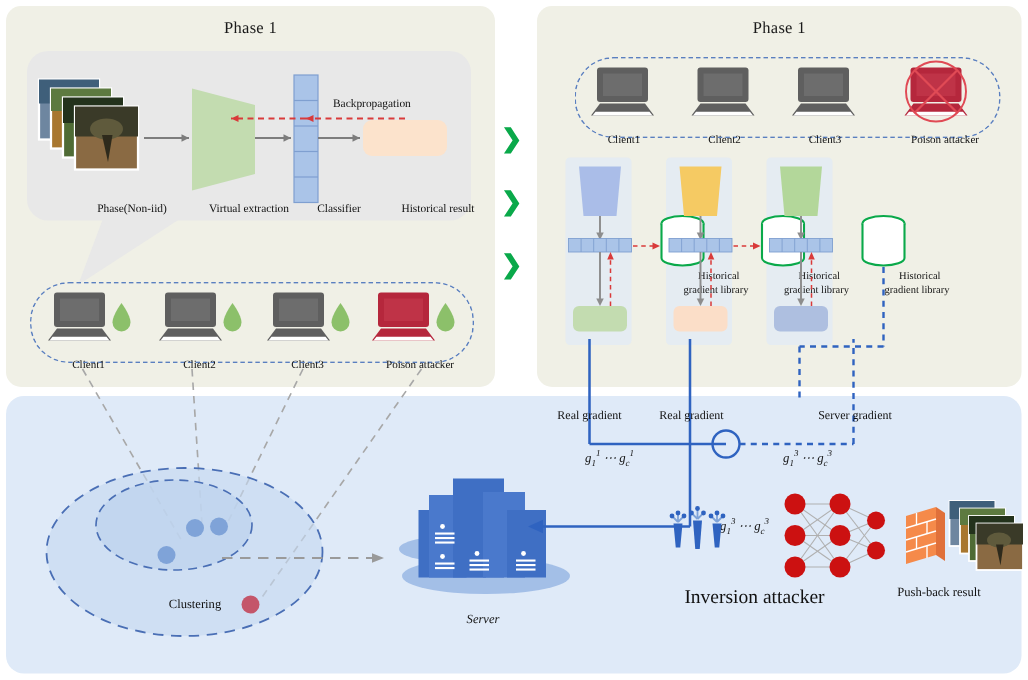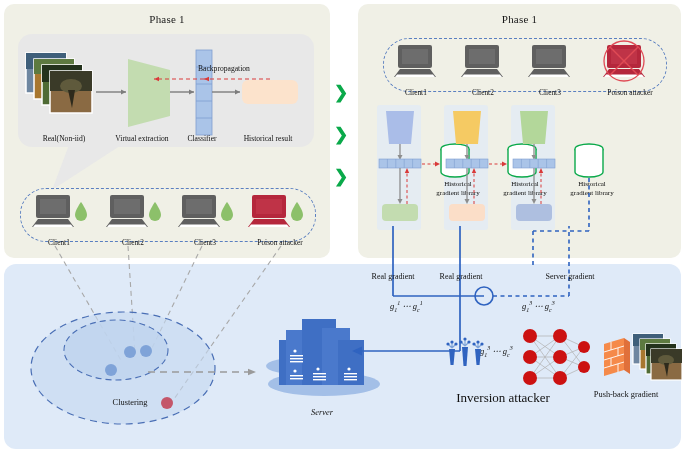--- a/index.html
+++ b/index.html
@@ -5,25 +5,25 @@
   html,body{margin:0;padding:0;background:#ffffff;}
   body{font-family:"Liberation Serif",serif;}
   #root{position:relative;width:685px;height:453px;background:#ffffff;overflow:hidden;}
   .abs{position:absolute;}
   .panel{border-radius:10px;}
   #phase1{left:4px;top:4px;width:326px;height:254px;background:#f0f0e6;border-radius:10px;}
   #phase2{left:358px;top:4px;width:323px;height:254px;background:#f0f0e6;border-radius:10px;}
   #bottom{left:4px;top:264px;width:677px;height:185px;background:#dfeaf8;border-radius:12px;}
   .ptitle{font-size:11px;color:#1a1a1a;text-align:center;width:100%;top:9px;left:0;letter-spacing:.2px;font-family:Liberation Serif, serif;}
   .bubble{left:18px;top:34px;width:296px;height:113px;background:#e8e8e8;border-radius:14px;}
-  .cap{font-size:7.6px;color:#111;text-align:center;white-space:nowrap;}
+  .cap{font-size:7.6px;color:#111;text-align:center;white-space:nowrap;margin-left:24px;}
   .dash-round{border:1.1px dashed #5a7fc0;border-radius:26px;}
   .green-arrow{color:#0aa94a;}
   .lbl-sm{font-size:7.4px;color:#111;text-align:center;white-space:nowrap;}
-  .lbl-xs{font-size:7px;color:#111;text-align:center;white-space:nowrap;}
+  .lbl-xs{font-size:7px;color:#111;text-align:right;white-space:nowrap;}
   .col-bg{background:#e3ebf3;border-radius:3px;opacity:.85;}
   .mathi{font-style:italic;font-family:"Liberation Serif",serif;}
   svg{display:block;overflow:visible;}
 </style>
 </head>
 <body>
 
 <div id="root">
 
   <div class="abs panel" id="phase1">
@@ -71,21 +71,21 @@
     <polygon points="222,58 217,55.5 217,60.5" fill="#7d7d7d"></polygon>
 
     <rect x="224" y="46" width="56" height="24" rx="6" fill="#fce3cc"></rect>
 
     <line x1="252" y1="45" x2="186" y2="45" stroke="#d93a3a" stroke-width="1.2" stroke-dasharray="4,3"></line>
     <polygon points="186,45 191,42.7 191,47.3" fill="#d93a3a"></polygon>
     <line x1="186" y1="45" x2="136" y2="45" stroke="#d93a3a" stroke-width="1.2" stroke-dasharray="4,3"></line>
     <polygon points="136,45 141,42.7 141,47.3" fill="#d93a3a"></polygon>
   </svg>
 
-  <div class="abs cap" style="left:18px;top:134px;width:92px;">Real(Non-iid)</div>
+  <div class="abs cap" style="left:18px;top:134px;width:92px;">Phase(Non-iid)</div>
   <div class="abs cap" style="left:96px;top:134px;width:92px;">Virtual extraction</div>
   <div class="abs cap" style="left:172px;top:134px;width:60px;">Classifier</div>
   <div class="abs cap" style="left:228px;top:134px;width:80px;">Historical result</div>
   <div class="abs cap" style="left:198px;top:64px;width:90px;text-align:left;">Backpropagation</div>
 
   <div class="abs dash-round" style="left:20px;top:188px;width:294px;height:52px;"></div>
 
   <svg class="abs" style="left:32px;top:194px;" width="56" height="40">
     <rect x="4" y="1" width="34" height="23" rx="2" fill="#5f5f5f"></rect>
     <rect x="8" y="5" width="26" height="15" fill="#6d6d6d"></rect>
@@ -408,15 +408,15 @@
     <rect x="8" y="7" width="30" height="30" fill="#a8772f" stroke="#ffffff" stroke-width="1.2"></rect>
     <rect x="8" y="7" width="30" height="11" fill="#5d7a40"></rect>
     <rect x="14" y="12" width="30" height="30" fill="#4f6b35" stroke="#ffffff" stroke-width="1.2"></rect>
     <rect x="14" y="12" width="30" height="12" fill="#23321c"></rect>
     <rect x="19" y="17" width="31" height="31" fill="#8a6a43" stroke="#ffffff" stroke-width="1.2"></rect>
     <rect x="19" y="17" width="31" height="14" fill="#3a3a28"></rect>
     <ellipse cx="34" cy="28" rx="8" ry="5" fill="#5f5a3c"></ellipse>
     <path d="M32 31 L35 45 L37 31 Z" fill="#2e2a1c"></path>
   </svg>
 
-  <div class="abs lbl-sm" style="left:576px;top:390px;width:100px;font-size:8.4px;">Push-back gradient</div>
+  <div class="abs lbl-sm" style="left:576px;top:390px;width:100px;font-size:8.4px;">Push-back result</div>
 
 </div>
 
 </body></html>

